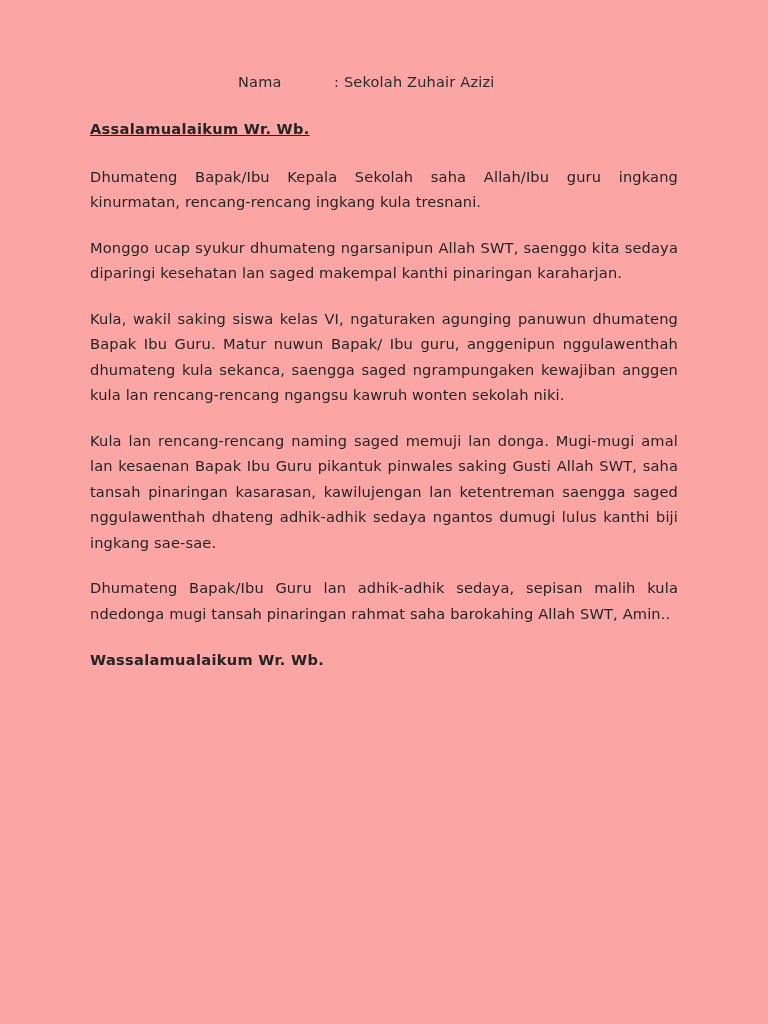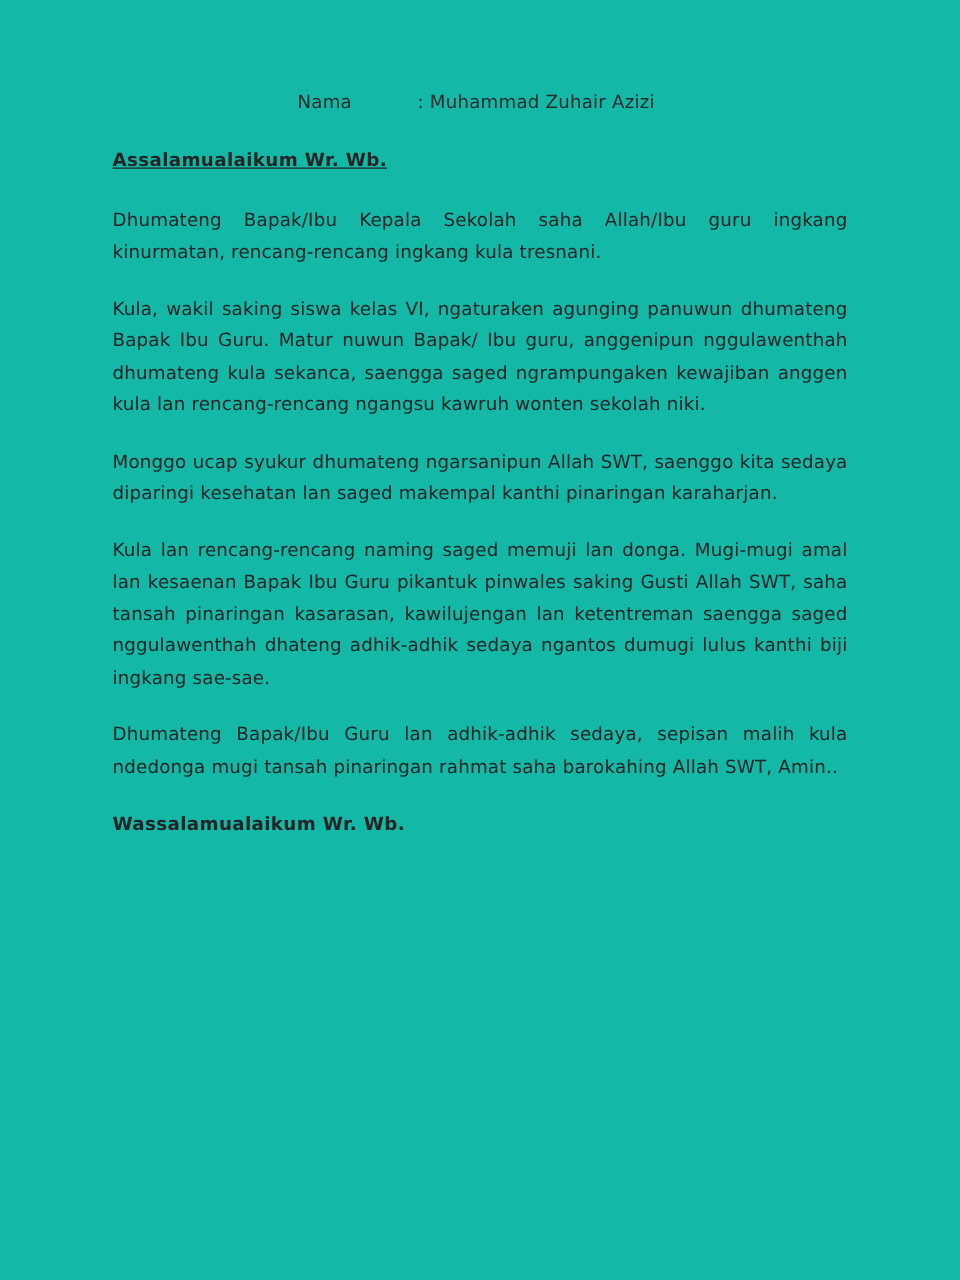--- a/index.html
+++ b/index.html
@@ -4,21 +4,21 @@
 <style>
   html, body {
     margin: 0;
     padding: 0;
     background: #ffffff;
   }
   .page {
     width: 768px;
     height: 1024px;
     position: relative;
-    background: #14b8a6;
+    background: #fca5a5;
     font-family: "DejaVu Sans", sans-serif;
     color: #1c1c1c;
     box-sizing: border-box;
     overflow: hidden;
   }
   .content {
     position: absolute;
     left: 90px;
     top: 74px;
     width: 588px;
@@ -61,26 +61,26 @@
   }
 </style>
 </head>
 <body>
 
 <div class="page">
   <div class="content">
 
     <div class="name-line">
       <span class="name-label">Nama</span>
-      <span class="name-value">: Muhammad Zuhair Azizi</span>
+      <span class="name-value">: Sekolah Zuhair Azizi</span>
     </div>
 
     <p class="para bold greeting">Assalamualaikum Wr. Wb.</p>
 
     <p class="para">Dhumateng Bapak/Ibu Kepala Sekolah saha Allah/Ibu guru ingkang kinurmatan, rencang-rencang ingkang kula tresnani.</p>
+    <p class="para">Monggo ucap syukur dhumateng ngarsanipun Allah SWT, saenggo kita sedaya diparingi kesehatan lan saged makempal kanthi pinaringan karaharjan.</p>
     <p class="para">Kula, wakil saking siswa kelas VI, ngaturaken agunging panuwun dhumateng Bapak Ibu Guru. Matur nuwun Bapak/ Ibu guru, anggenipun nggulawenthah dhumateng kula sekanca, saengga saged ngrampungaken kewajiban anggen kula lan rencang-rencang ngangsu kawruh wonten sekolah niki.</p>
-    <p class="para">Monggo ucap syukur dhumateng ngarsanipun Allah SWT, saenggo kita sedaya diparingi kesehatan lan saged makempal kanthi pinaringan karaharjan.</p>
     <p class="para">Kula lan rencang-rencang naming saged memuji lan donga. Mugi-mugi amal lan kesaenan Bapak Ibu Guru pikantuk pinwales saking Gusti Allah SWT, saha tansah pinaringan kasarasan, kawilujengan lan ketentreman saengga saged nggulawenthah dhateng adhik-adhik sedaya ngantos dumugi lulus kanthi biji ingkang sae-sae.</p>
     <p class="para">Dhumateng Bapak/Ibu Guru lan adhik-adhik sedaya, sepisan malih kula ndedonga mugi tansah pinaringan rahmat saha barokahing Allah SWT, Amin..</p>
 
     <p class="para bold closing">Wassalamualaikum Wr. Wb.</p>
   </div>
 </div>
 
 </body></html>

